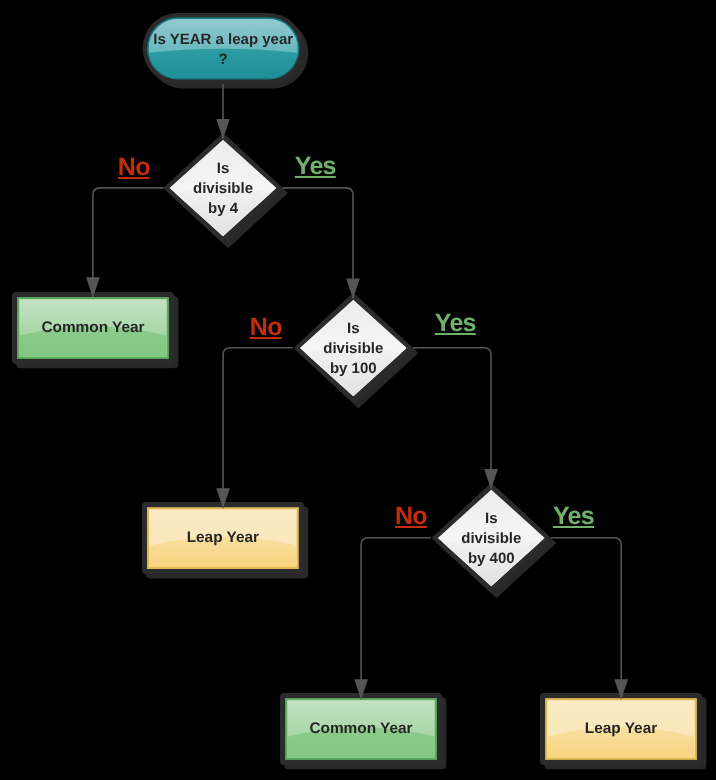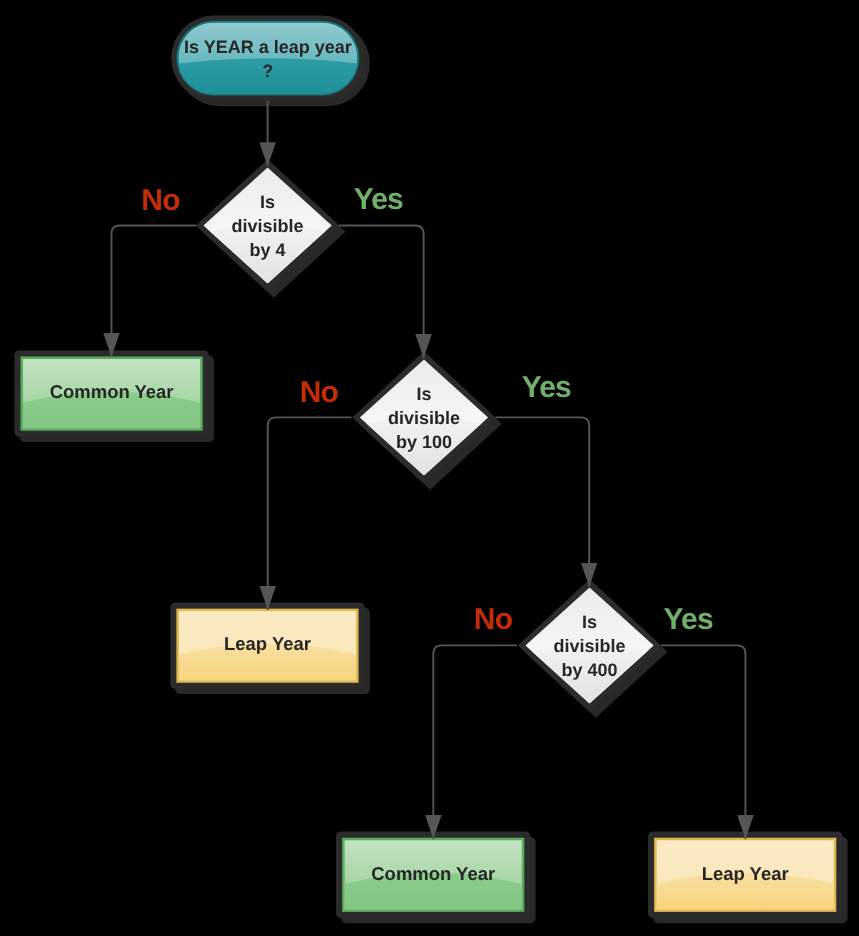--- a/index.html
+++ b/index.html
@@ -5,21 +5,21 @@
 <style>
   html,body{margin:0;padding:0;background:#000;}
   #canvas{position:relative;width:716px;height:780px;background:#000;overflow:hidden;
     font-family:"Liberation Sans",sans-serif;
     -webkit-font-smoothing:antialiased;text-rendering:geometricPrecision;}
   #stage{position:absolute;left:0;top:0;width:716px;height:780px;}
   .nodelabel{position:absolute;text-align:center;color:#262626;font-weight:bold;
      pointer-events:none;white-space:pre-line;line-height:19px;
      transform:translate3d(0,0,0);}
   .edgelabel{position:absolute;font-weight:bold;white-space:nowrap;
-     transform:translate3d(0,0,0);}
+     transform:translate3d(0,0,0);text-decoration:underline;}
 </style>
 </head>
 <body>
 
 <div id="canvas">
   <svg id="stage" viewBox="0 0 716 780">
       <defs>
         <linearGradient id="gStartTop" x1="0" y1="0" x2="0" y2="1">
           <stop offset="0" stop-color="#92c9ce" stop-opacity="1"></stop>
           <stop offset="1" stop-color="#65b8bf" stop-opacity="1"></stop>

